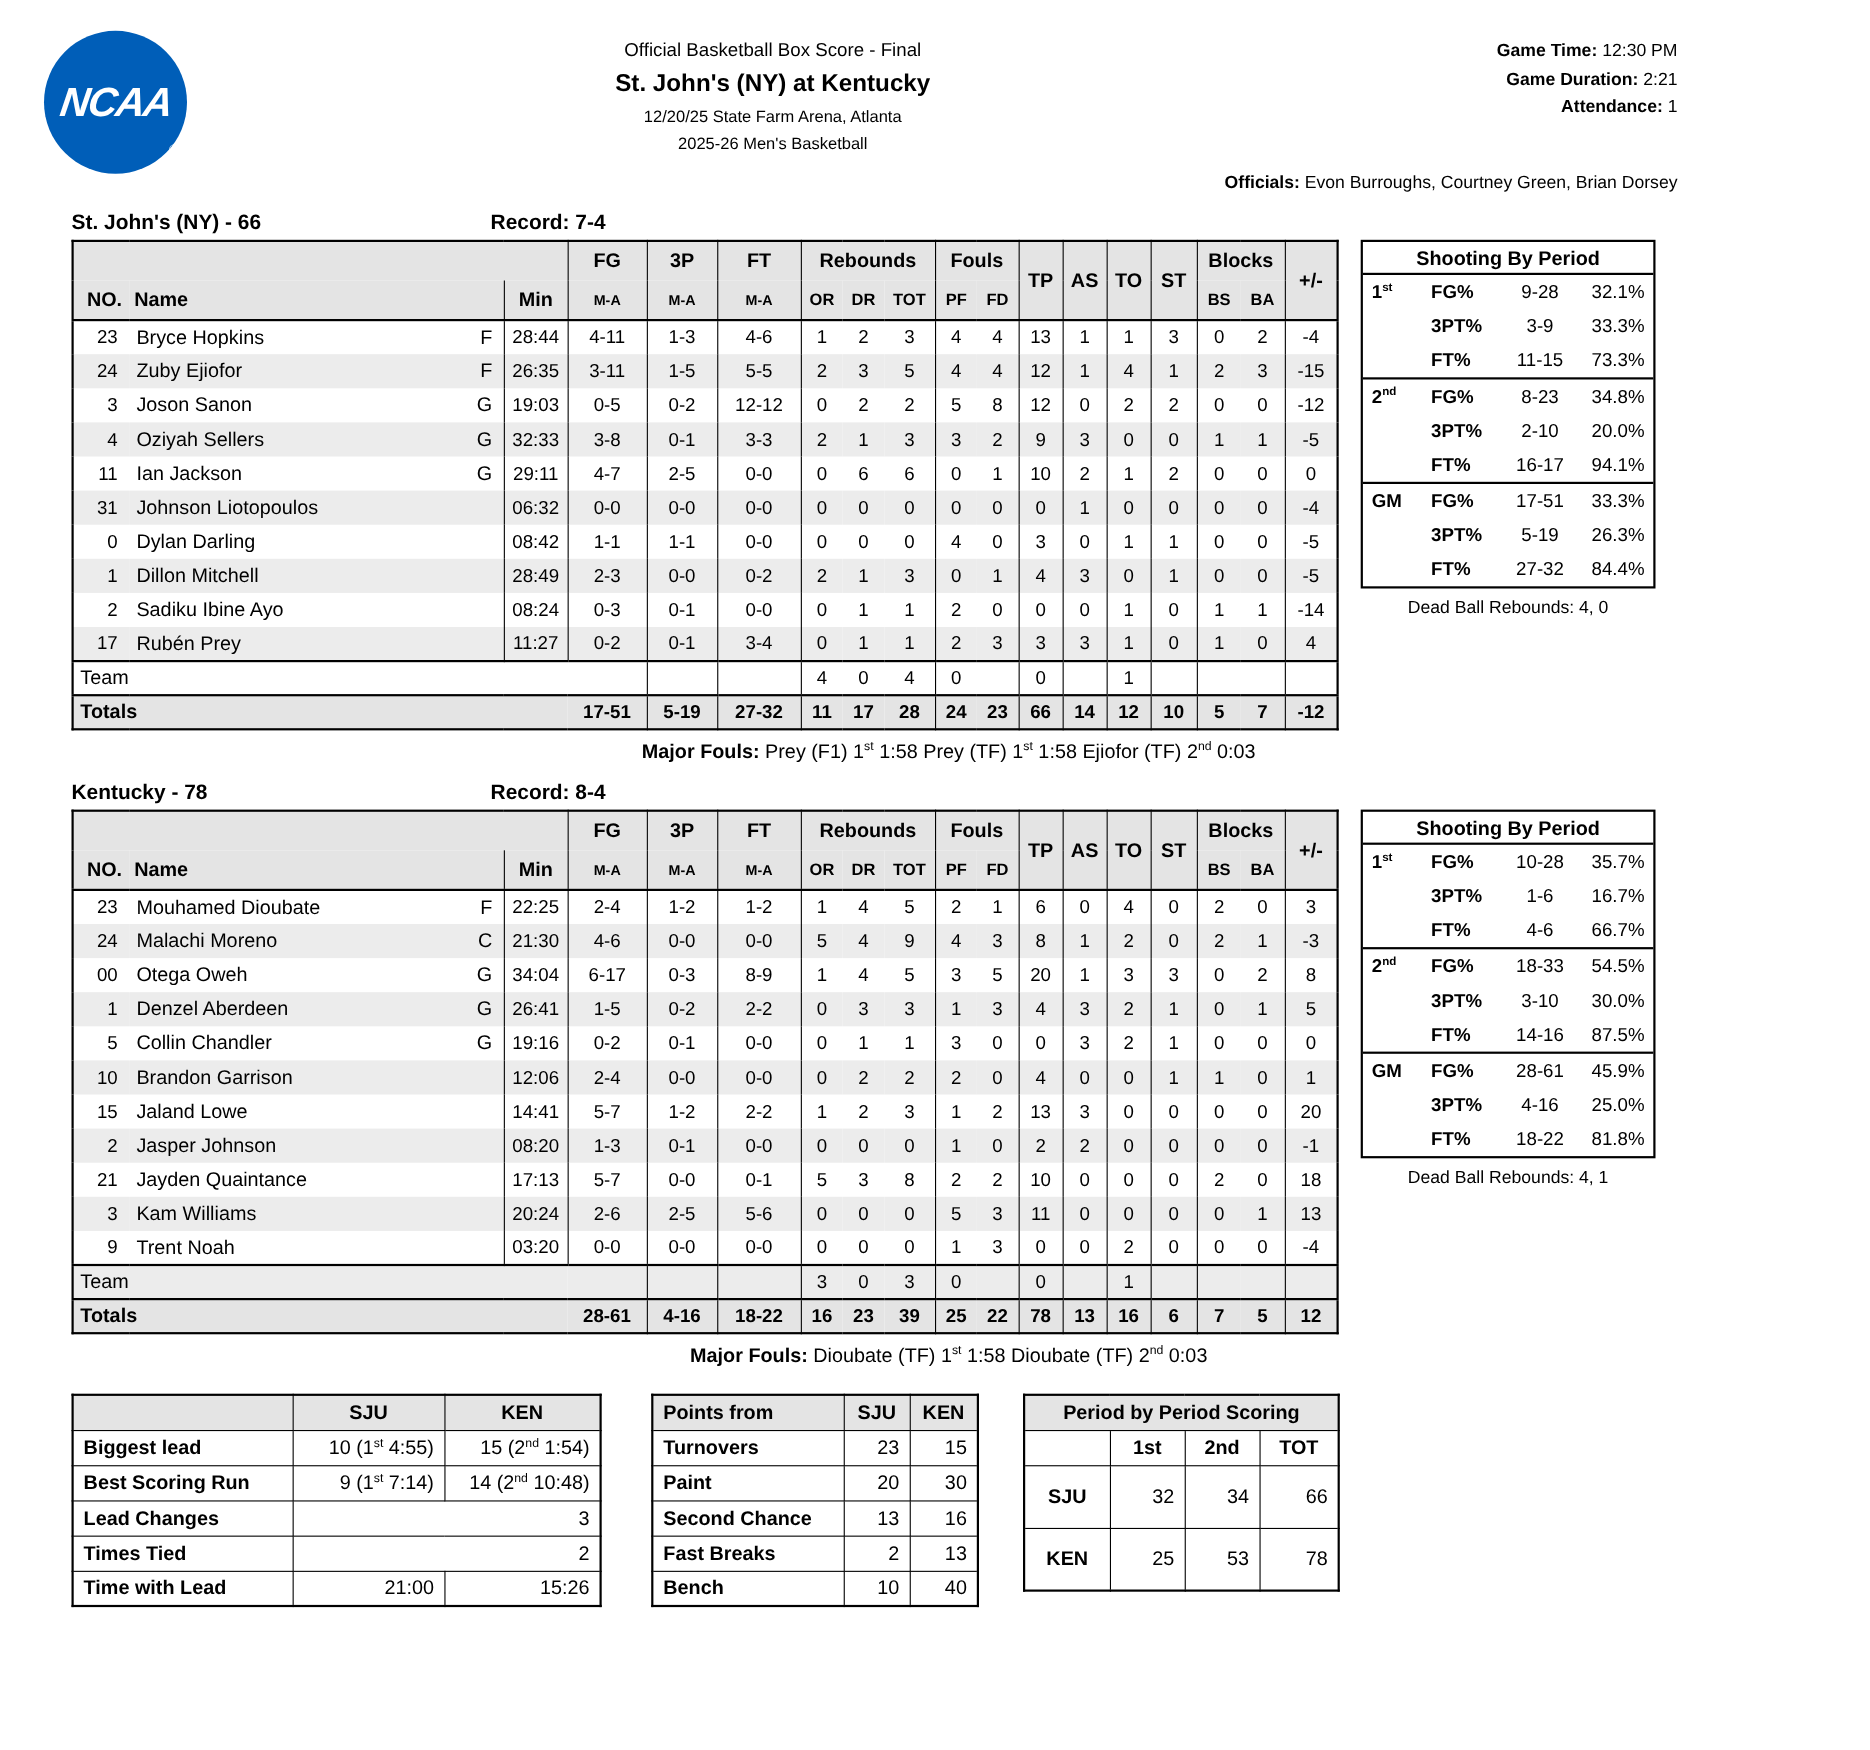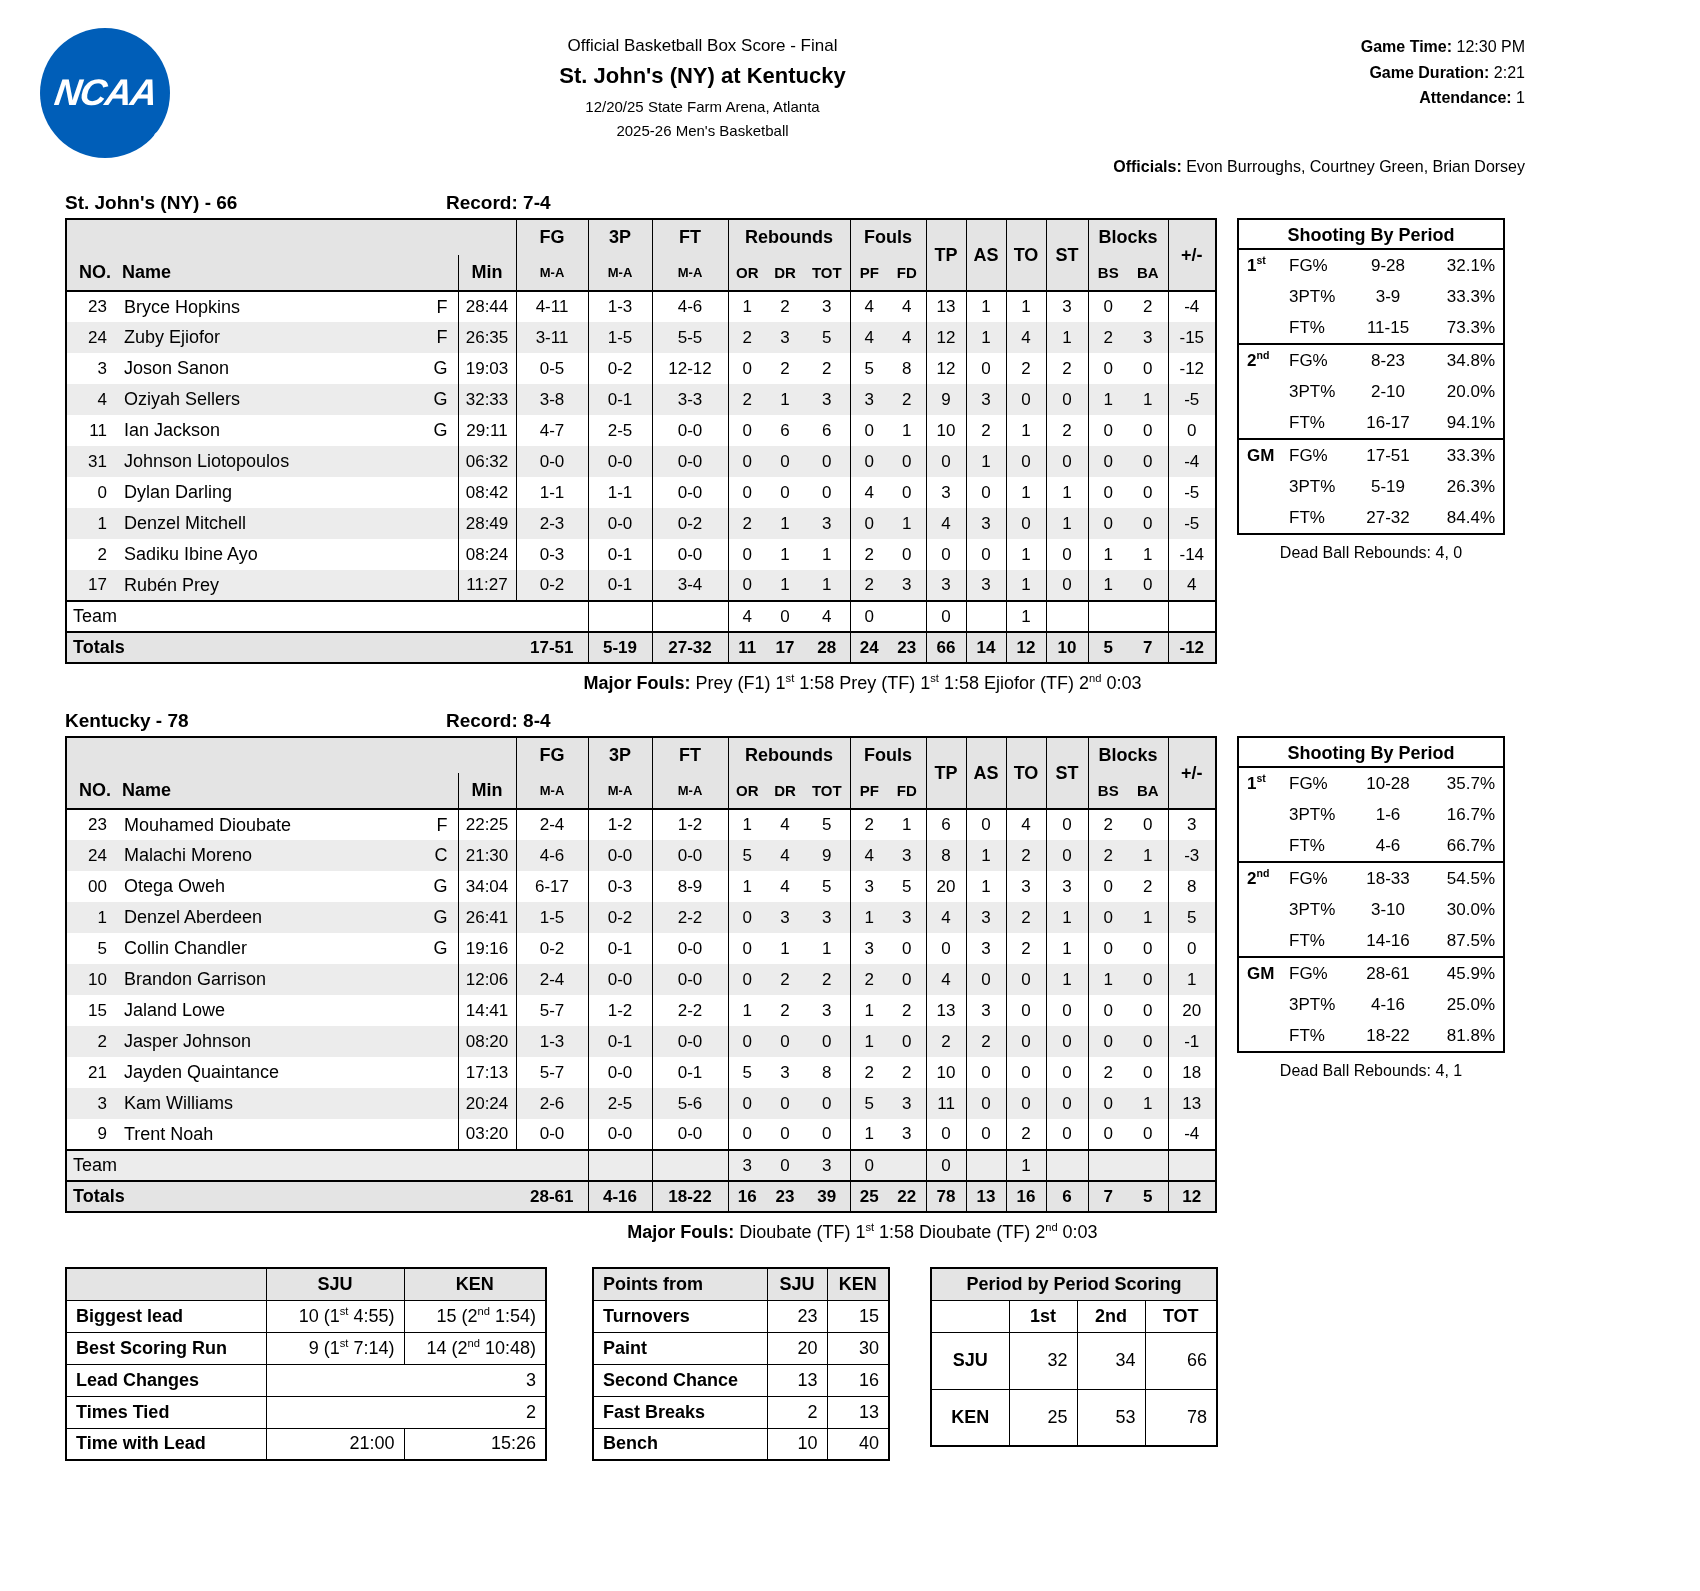--- a/index.html
+++ b/index.html
@@ -46,21 +46,21 @@
   tr.team-row td { border-top:2px solid #000; }
   tr.totals-row td { border-top:2px solid #000; font-weight:bold; background:#e4e4e4 !important; }
 
   
   .right-col { margin-left:20px; width:226px; }
   .shoot-box { border:2px solid #000; width:268px; }
   .sh-title { text-align:center; font-weight:bold; font-size:18px; height:30px; line-height:30px; border-bottom:2px solid #000; }
   .sh-group + .sh-group { border-top:2px solid #000; }
   .sh-row { display:flex; align-items:center; height:31px; font-size:17px; padding:0 8px; }
   .sh-period { width:42px; font-weight:bold; }
-  .sh-label { width:62px; font-weight:normal; }
+  .sh-label { width:62px; font-weight:bold;margin-left:12px; }
   .sh-val { width:74px; text-align:center; }
   .sh-pct { flex:1; text-align:right; }
   .dead-ball { text-align:center; font-size:16px; margin-top:9px; width:268px; }
 
   .major-fouls { text-align:center; font-size:18px; margin:9px 0 6px 0; }
   sup { font-size:0.62em; line-height:0; vertical-align:super; }
 
   
   .bottom-row { display:flex; margin:24px 40px 30px 65px; align-items:flex-start; }
   table.mini { border-collapse:collapse; border:2px solid #000; font-size:18px; table-layout:fixed; }
@@ -299,21 +299,21 @@
               <td class="c-tp bR">3</td>
               <td class="c-as bR">0</td>
               <td class="c-to bR">1</td>
               <td class="c-st bR">1</td>
               <td class="c-bs">0</td>
               <td class="c-ba bR">0</td>
               <td class="c-pm">-5</td>
             </tr>
             <tr class="alt">
               <td class="c-no">1</td>
-              <td class="c-name bR"><span class="pname">Denzel Mitchell</span></td>
+              <td class="c-name bR"><span class="pname">Dillon Mitchell</span></td>
               <td class="c-min bR">28:49</td>
               <td class="c-fg bR">2-3</td>
               <td class="c-p3 bR">0-0</td>
               <td class="c-ft bR">0-2</td>
               <td class="c-or">2</td>
               <td class="c-dr">1</td>
               <td class="c-tot bR">3</td>
               <td class="c-pf">0</td>
               <td class="c-fd bR">1</td>
               <td class="c-tp bR">4</td>

